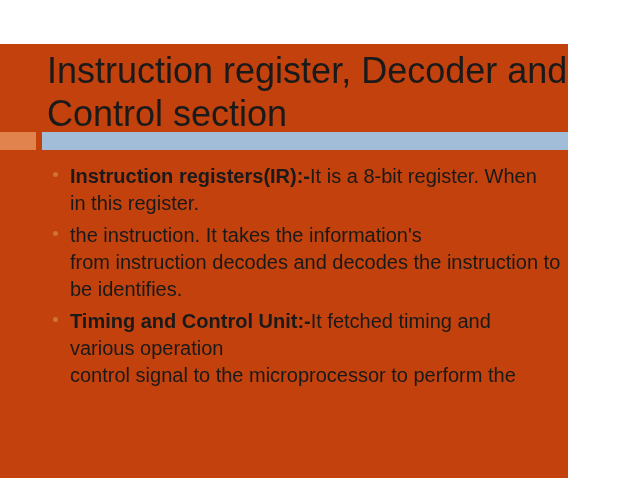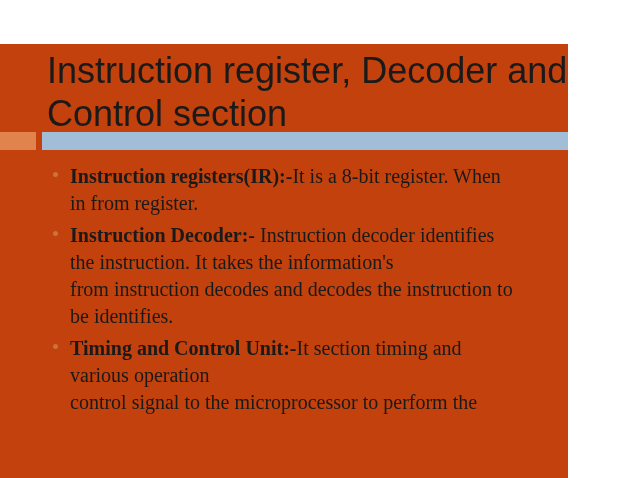--- a/index.html
+++ b/index.html
@@ -58,53 +58,52 @@
   }
   .bullet .dot {
     position: absolute;
     left: -17px;
     top: 9px;
     width: 5px;
     height: 5px;
     border-radius: 50%;
     background: var(--bullet-dot, #CB7339);
   }
-  .line { display: block; font-family: Liberation Serif, serif; }
+  .line { display: block; }
   .term { font-weight: 700; }
 </style>
 </head>
 <body>
 
 <div class="slide">
 
   <div class="title">
     <span class="tline">Instruction register, Decoder and</span>
     <span class="tline">Control section</span>
   </div>
 
   <div class="divider-orange"></div>
   <div class="divider-blue"></div>
 
   <div class="content">
 
     <div class="bullet">
       <span class="dot"></span>
       <span class="line"><b class="term">Instruction registers(IR):-</b><span>It is a 8-bit register. When</span></span>
-      <span class="line">in from register.</span>
+      <span class="line">in this register.</span>
     </div>
 
     <div class="bullet">
       <span class="dot"></span>
-      <span class="line"><b class="term">Instruction Decoder:- </b><span>Instruction decoder identifies</span></span>
       <span class="line">the instruction. It takes the information's</span>
       <span class="line">from instruction decodes and decodes the instruction to</span>
       <span class="line">be identifies.</span>
     </div>
 
     <div class="bullet">
       <span class="dot"></span>
-      <span class="line"><b class="term">Timing and Control Unit:-</b><span>It section timing and</span></span>
+      <span class="line"><b class="term">Timing and Control Unit:-</b><span>It fetched timing and</span></span>
       <span class="line">various operation</span>
       <span class="line">control signal to the microprocessor to perform the</span>
     </div>
 
   </div>
 </div>
 
 </body></html>

